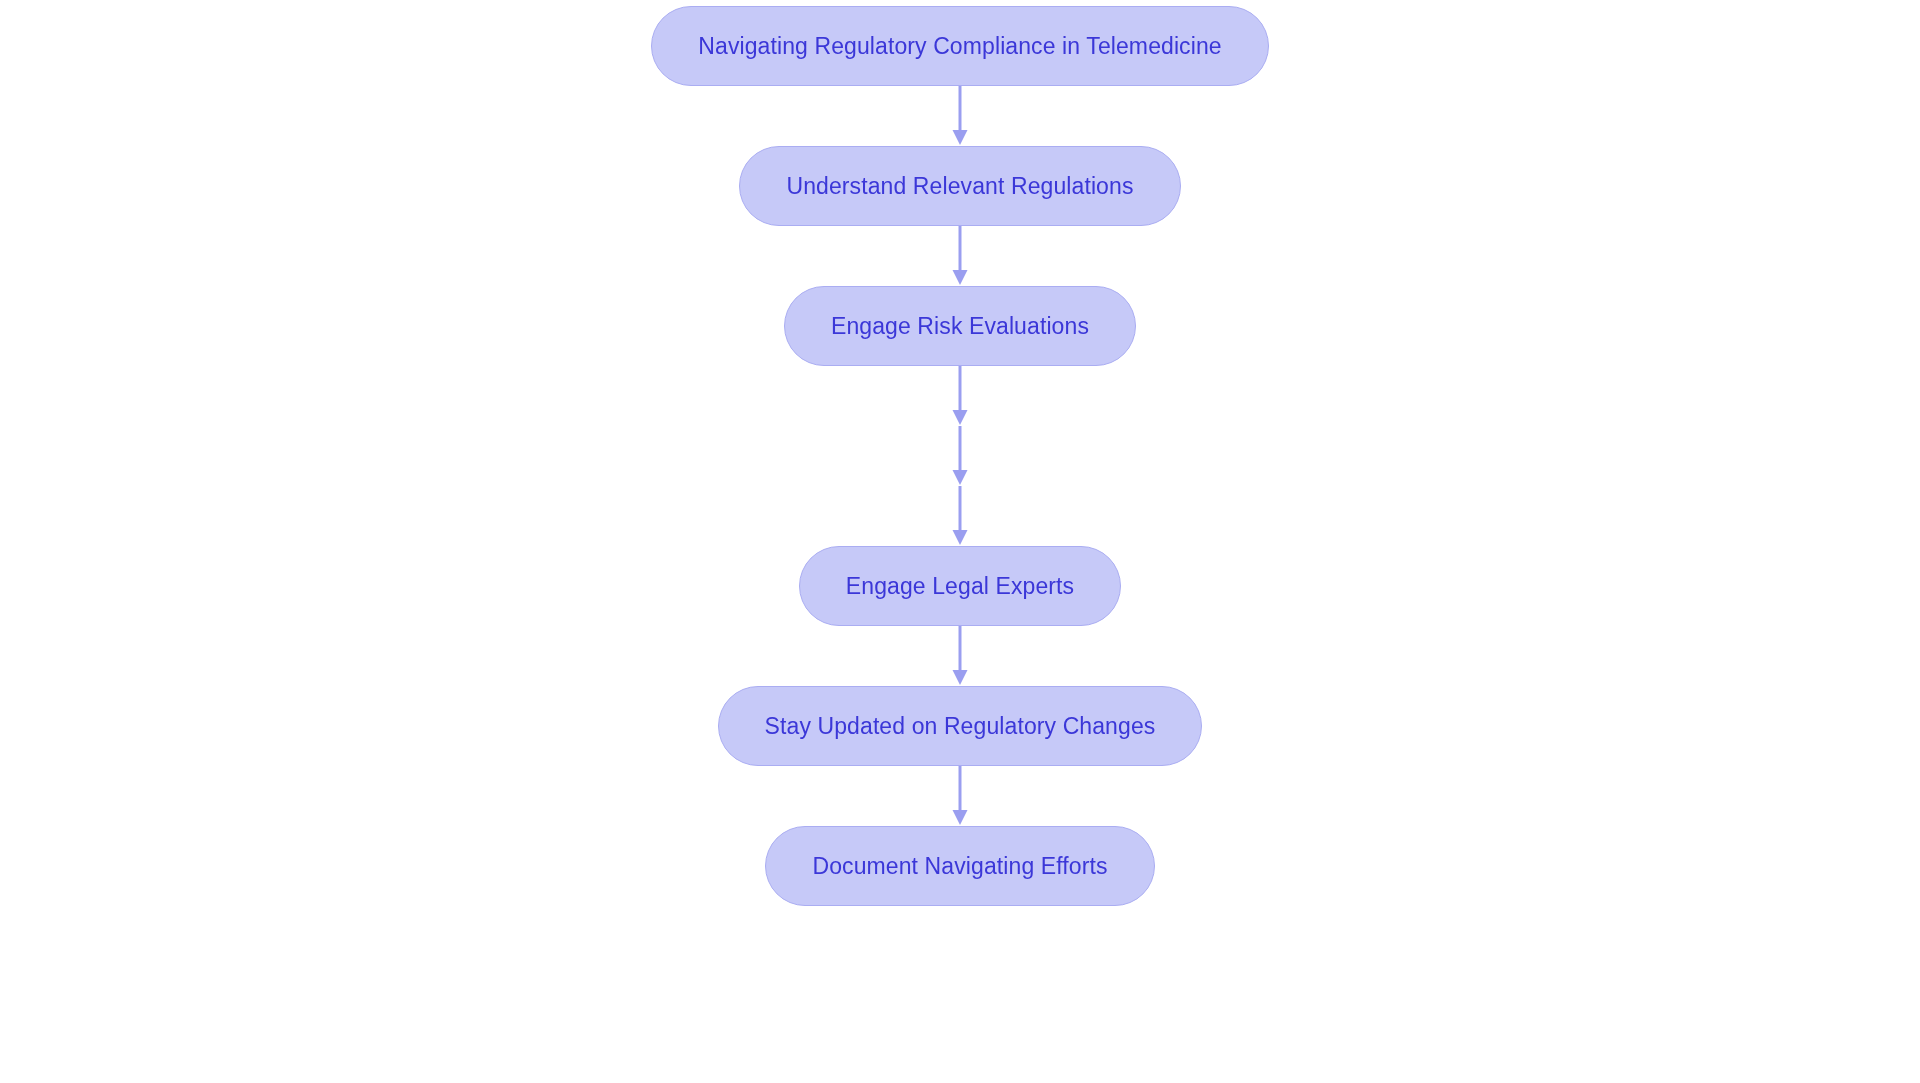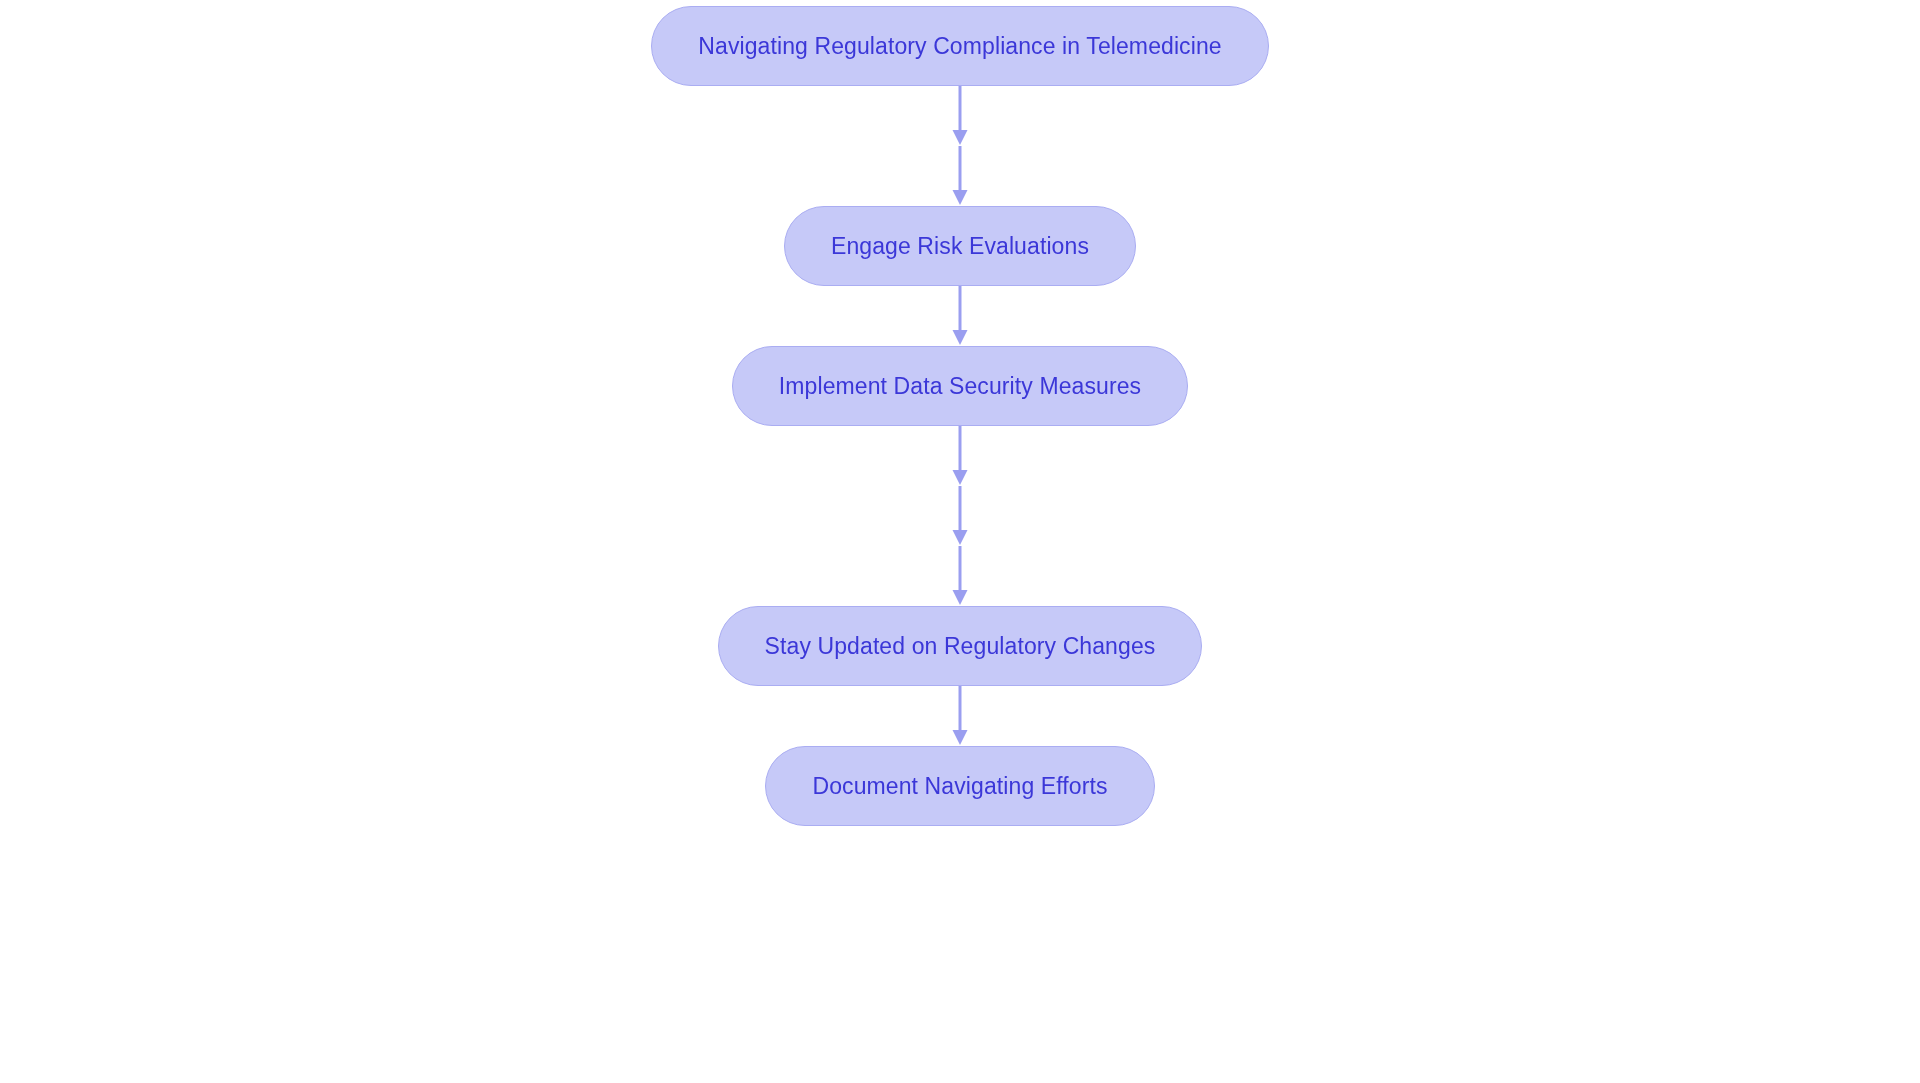--- a/index.html
+++ b/index.html
@@ -86,58 +86,61 @@
       <span class="node-label">Navigating Regulatory Compliance in Telemedicine</span>
     </div>
 
     <div class="connector">
       <svg viewBox="0 0 26 60" xmlns="http://www.w3.org/2000/svg" aria-hidden="true">
         <line x1="13" y1="0" x2="13" y2="46" stroke="#9a9ef0" stroke-width="3"></line>
         <polygon points="5.5,44 20.5,44 13,59" fill="#9a9ef0"></polygon>
       </svg>
     </div>
 
+    <div class="node">
+      <span class="node-label">Understand Relevant Regulations</span>
+    </div>
 
     <div class="connector">
       <svg viewBox="0 0 26 60" xmlns="http://www.w3.org/2000/svg" aria-hidden="true">
         <line x1="13" y1="0" x2="13" y2="46" stroke="#9a9ef0" stroke-width="3"></line>
         <polygon points="5.5,44 20.5,44 13,59" fill="#9a9ef0"></polygon>
       </svg>
     </div>
 
     <div class="node">
       <span class="node-label">Engage Risk Evaluations</span>
     </div>
 
     <div class="connector">
       <svg viewBox="0 0 26 60" xmlns="http://www.w3.org/2000/svg" aria-hidden="true">
         <line x1="13" y1="0" x2="13" y2="46" stroke="#9a9ef0" stroke-width="3"></line>
         <polygon points="5.5,44 20.5,44 13,59" fill="#9a9ef0"></polygon>
       </svg>
     </div>
 
-    <div class="node">
-      <span class="node-label">Implement Data Security Measures</span>
-    </div>
 
     <div class="connector">
       <svg viewBox="0 0 26 60" xmlns="http://www.w3.org/2000/svg" aria-hidden="true">
         <line x1="13" y1="0" x2="13" y2="46" stroke="#9a9ef0" stroke-width="3"></line>
         <polygon points="5.5,44 20.5,44 13,59" fill="#9a9ef0"></polygon>
       </svg>
     </div>
 
 
     <div class="connector">
       <svg viewBox="0 0 26 60" xmlns="http://www.w3.org/2000/svg" aria-hidden="true">
         <line x1="13" y1="0" x2="13" y2="46" stroke="#9a9ef0" stroke-width="3"></line>
         <polygon points="5.5,44 20.5,44 13,59" fill="#9a9ef0"></polygon>
       </svg>
     </div>
 
+    <div class="node">
+      <span class="node-label">Engage Legal Experts</span>
+    </div>
 
     <div class="connector">
       <svg viewBox="0 0 26 60" xmlns="http://www.w3.org/2000/svg" aria-hidden="true">
         <line x1="13" y1="0" x2="13" y2="46" stroke="#9a9ef0" stroke-width="3"></line>
         <polygon points="5.5,44 20.5,44 13,59" fill="#9a9ef0"></polygon>
       </svg>
     </div>
 
     <div class="node">
       <span class="node-label">Stay Updated on Regulatory Changes</span>

